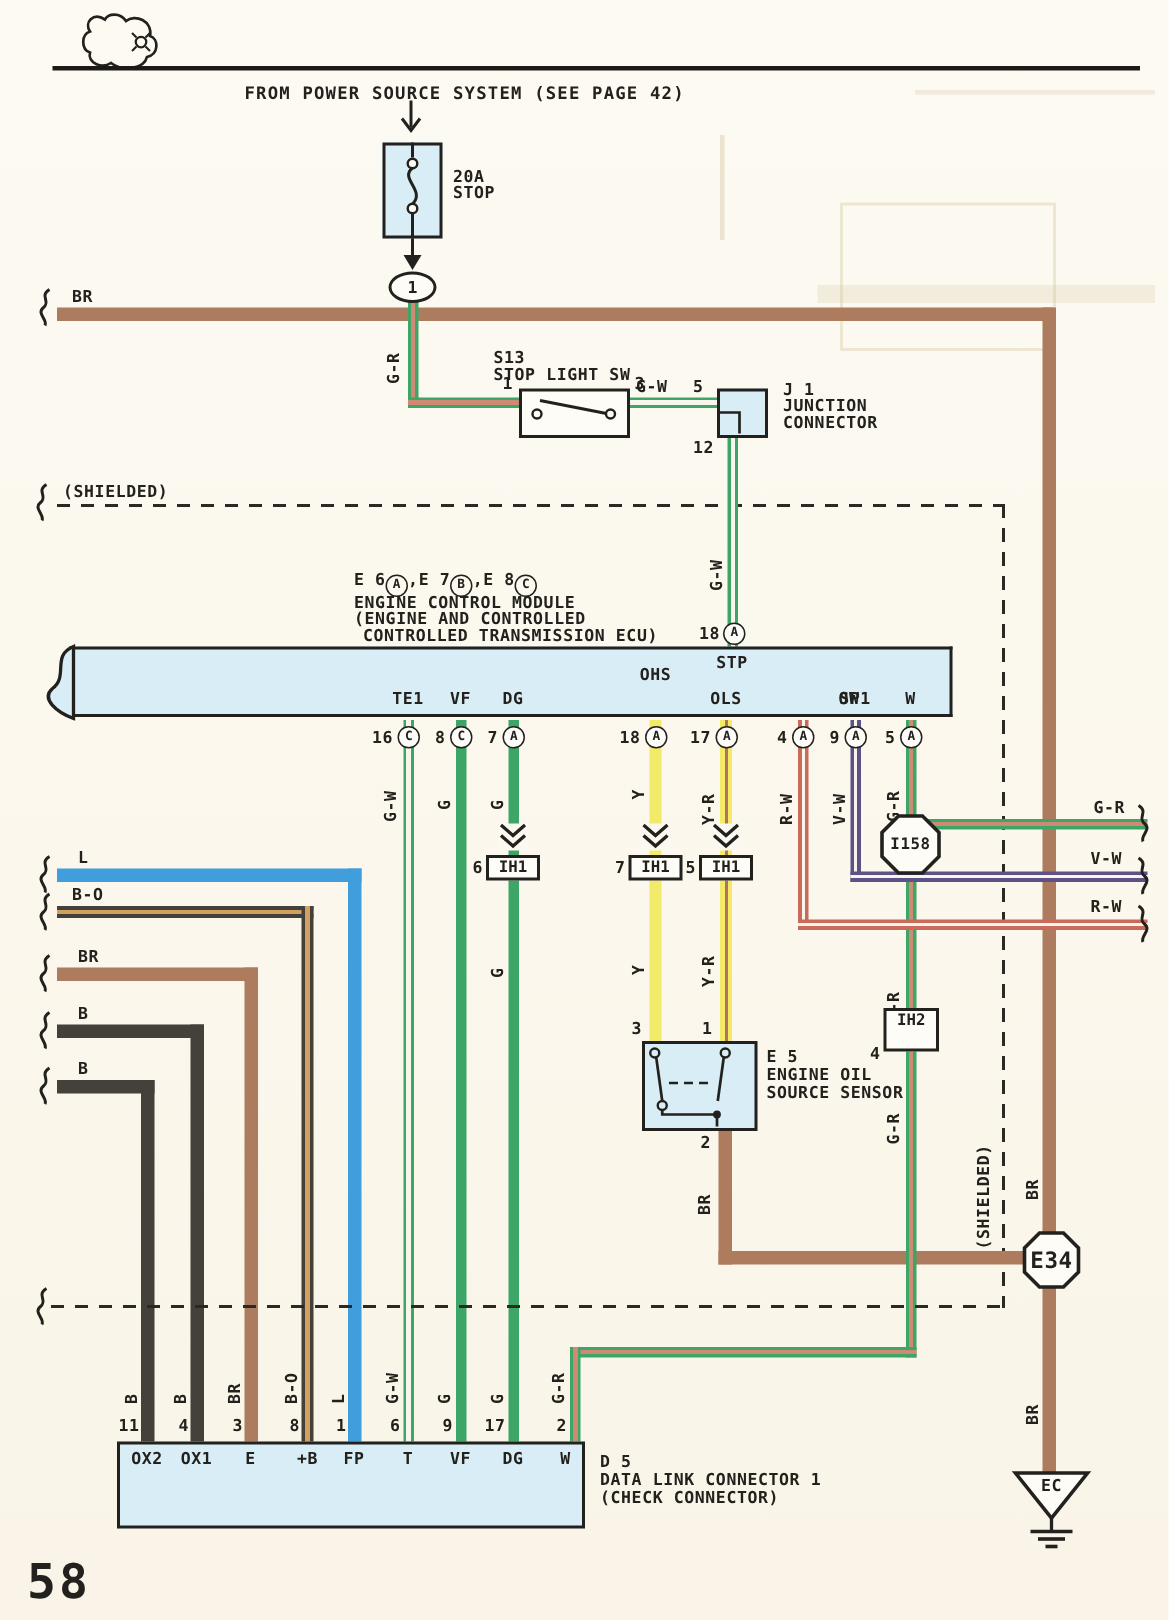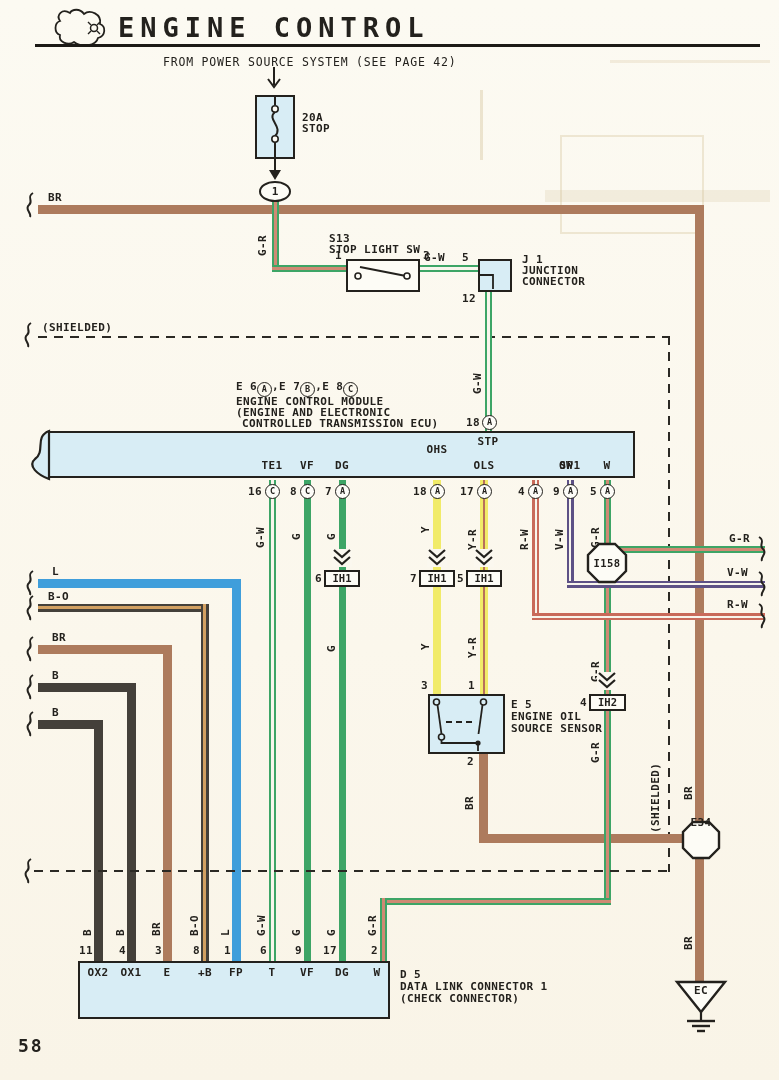--- a/index.html
+++ b/index.html
@@ -34,39 +34,38 @@
   .dashv{position:absolute;width:2px;background:repeating-linear-gradient(to bottom,#2b2924 0 9px,transparent 9px 16px)}
   .dashh{position:absolute;height:2px;background:repeating-linear-gradient(to right,#2b2924 0 9px,transparent 9px 16px)}
   .comp{position:absolute;background:#d8edf5;border:2.5px solid #23211d;box-sizing:border-box;}
   .wbox{position:absolute;background:#fdfcf6;border:2.5px solid #23211d;box-sizing:border-box;}
   .ihbox{font-weight:bold;font-size:10.5px;line-height:13px;text-align:center;}
   .circ{position:absolute;width:13px;height:13px;border:1.6px solid #23211d;border-radius:50%;
         background:#fdfcf8;font-weight:bold;font-size:8.5px;line-height:13px;text-align:center;box-sizing:content-box;}
   .ghost{position:absolute;pointer-events:none;}
   svg{position:absolute;overflow:visible;}
   .title{position:absolute;font-weight:bold;font-size:27px;letter-spacing:6px;}
-  .sub{position:absolute;font-weight:normal;font-size:11.5px;letter-spacing:0.8px;}
-  .pgnum{position:absolute;font-weight:bold;font-size:18px;letter-spacing:2px;text-align:center;}
+  .sub{position:absolute;font-weight:bold;font-size:11.5px;letter-spacing:0.8px;}
+  .pgnum{position:absolute;font-weight:bold;font-size:32px;letter-spacing:2px;text-align:center;}
 </style>
 </head>
 <body>
 
 <div class="d">
 
   <div class="ghost" style="left:560px;top:135px;width:140px;height:95px;border:2px solid rgba(205,185,140,.30)"></div>
   <div class="ghost" style="left:480px;top:90px;width:3px;height:70px;background:rgba(205,185,140,.35)"></div>
   <div class="ghost" style="left:545px;top:190px;width:225px;height:12px;background:rgba(210,192,150,.22)"></div>
   <div class="ghost" style="left:610px;top:60px;width:160px;height:3px;background:rgba(210,192,150,.25)"></div>
 
   <svg style="left:52px;top:6px" width="56" height="42" viewBox="0 0 56 42">
     <path d="M18,7 C10,2 4,9 8,15 C2,17 2,27 8,29 C6,36 16,40 22,36 C30,42 44,40 46,32 C54,30 54,20 48,18 C50,8 38,3 32,8 C28,2 20,3 18,7 Z" fill="none" stroke="#23211d" stroke-width="1.8"></path>
     <circle cx="42" cy="22" r="3.5" fill="none" stroke="#23211d" stroke-width="1.5"></circle>
     <path d="M36,16 L39,19 M48,16 L45,19 M48,28 L45,25 M36,28 L39,25" stroke="#23211d" stroke-width="1.4"></path>
   </svg>
-  <div class="title" style="left:118px;top:12px">ENGINE CONTROL</div>
   <div class="w" style="left:35px;top:44px;width:725px;height:2.5px;background:#1c1a16"></div>
   <div class="sub" style="left:163px;top:55px">FROM POWER SOURCE SYSTEM (SEE PAGE 42)</div>
   <svg style="left:266px;top:66px" width="16" height="28" viewBox="0 0 16 28">
     <path d="M8,1 L8,19" stroke="#23211d" stroke-width="2" fill="none"></path>
     <path d="M2,13 L8,21 L14,13" stroke="#23211d" stroke-width="2" fill="none"></path>
   </svg>
 
   <div class="dashh" style="left:38px;top:336px;width:632px"></div>
   <div class="dashv" style="left:668px;top:336px;height:536px"></div>
 
@@ -184,21 +183,21 @@
 
   <div class="lb" style="left:48px;top:192px">BR</div>
   <div class="vl" style="left:257px;top:256px">G-R</div>
   <div class="vl" style="left:472px;top:394px">G-W</div>
   <div class="lb" style="left:42px;top:322px">(SHIELDED)</div>
 
   <div class="lb" style="left:236px;top:381px">
     <span>E 6</span><span style="display:inline-block;width:13px;height:13px;border:1.6px solid #23211d;border-radius:50%;font-size:8.5px;line-height:13px;text-align:center;vertical-align:-2px">A</span><span>,E 7</span><span style="display:inline-block;width:13px;height:13px;border:1.6px solid #23211d;border-radius:50%;font-size:8.5px;line-height:13px;text-align:center;vertical-align:-2px">B</span><span>,E 8</span><span style="display:inline-block;width:13px;height:13px;border:1.6px solid #23211d;border-radius:50%;font-size:8.5px;line-height:13px;text-align:center;vertical-align:-2px">C</span>
   </div>
   <div class="lb" style="left:236px;top:396px">ENGINE CONTROL MODULE</div>
-  <div class="lb" style="left:236px;top:407px">(ENGINE AND ELECTRONIC</div>
+  <div class="lb" style="left:236px;top:407px">(ENGINE AND CONTROLLED</div>
   <div class="lb" style="left:242px;top:418px">CONTROLLED TRANSMISSION ECU)</div>
 
   <div class="lb num" style="left:462px;top:417px;width:18px">18</div>
   <div class="circ" style="left:482px;top:415px">A</div>
 
   <div class="comp" style="left:46px;top:431px;width:589px;height:47px;border-left:none"></div>
   <svg style="left:28px;top:429px" width="22" height="52" viewBox="0 0 22 52">
     <path d="M21,2 C6,8 18,22 7,30 C-1,37 10,46 21,50 Z" fill="#d8edf5" stroke="#23211d" stroke-width="2.2"></path>
   </svg>
   <div class="lb ctr" style="left:473px;top:436px;width:30px">STP</div>
@@ -265,21 +264,21 @@
   <div class="wbox ihbox" style="left:419px;top:570px;width:36px;height:17px"><span>IH1</span></div>
   <div class="lb num" style="left:450px;top:573px;width:14px">5</div>
   <div class="wbox ihbox" style="left:466px;top:570px;width:36px;height:17px"><span>IH1</span></div>
 
   <svg style="left:597px;top:672px" width="20" height="18" viewBox="0 0 20 18">
       <rect width="20" height="18" fill="#fbf8ef"></rect>
       <polyline points="2,1 10,8 18,1" fill="none" stroke="#23211d" stroke-width="2.2"></polyline>
       <polyline points="2,8 10,15 18,8" fill="none" stroke="#23211d" stroke-width="2.2"></polyline>
     </svg>
   <div class="lb num" style="left:573px;top:697px;width:14px">4</div>
-  <div class="wbox ihbox" style="left:589px;top:694px;width:37px;height:17px"><span>IH2</span></div>
+  <div class="wbox ihbox" style="left:589px;top:672px;width:37px;height:29px"><span>IH2</span></div>
 
   <svg style="left:586px;top:542px" width="42" height="42" viewBox="0 0 42 42">
     <polygon points="13,2 29,2 40,13 40,29 29,40 13,40 2,29 2,13" fill="#fdfcf6" stroke="#23211d" stroke-width="2.4"></polygon>
   </svg>
   <div class="lb ctr" style="left:586px;top:557px;width:42px;font-size:10.5px">I158</div>
 
   <div class="lb" style="left:729px;top:533px">G-R</div>
   <div class="lb" style="left:727px;top:567px">V-W</div>
   <div class="lb" style="left:727px;top:599px">R-W</div>
 
@@ -303,21 +302,21 @@
   <div class="lb num" style="left:460px;top:756px;width:14px">2</div>
   <div class="vl" style="left:464px;top:810px">BR</div>
 
   <div class="vl" style="left:650px;top:833px">(SHIELDED)</div>
   <div class="vl" style="left:683px;top:800px">BR</div>
   <div class="vl" style="left:683px;top:950px">BR</div>
 
   <svg style="left:681px;top:820px" width="40" height="40" viewBox="0 0 40 40">
     <polygon points="12,2 28,2 38,12 38,28 28,38 12,38 2,28 2,12" fill="#fdfcf6" stroke="#23211d" stroke-width="2.4"></polygon>
   </svg>
-  <div class="lb ctr" style="left:681px;top:817px;width:40px;font-size:11px">E34</div>
+  <div class="lb ctr" style="left:681px;top:834px;width:40px;font-size:15px">E34</div>
 
   <svg style="left:675px;top:980px" width="52" height="54" viewBox="0 0 52 54">
     <polygon points="2,2 50,2 26,32" fill="#fdfcf6" stroke="#23211d" stroke-width="2.4"></polygon>
     <line x1="26" y1="32" x2="26" y2="40" stroke="#23211d" stroke-width="2.2"></line>
     <line x1="12" y1="41" x2="40" y2="41" stroke="#23211d" stroke-width="2.4"></line>
     <line x1="17" y1="46" x2="35" y2="46" stroke="#23211d" stroke-width="2.4"></line>
     <line x1="22" y1="51" x2="30" y2="51" stroke="#23211d" stroke-width="2.4"></line>
   </svg>
   <div class="lb ctr" style="left:675px;top:985px;width:52px">EC</div>
 

